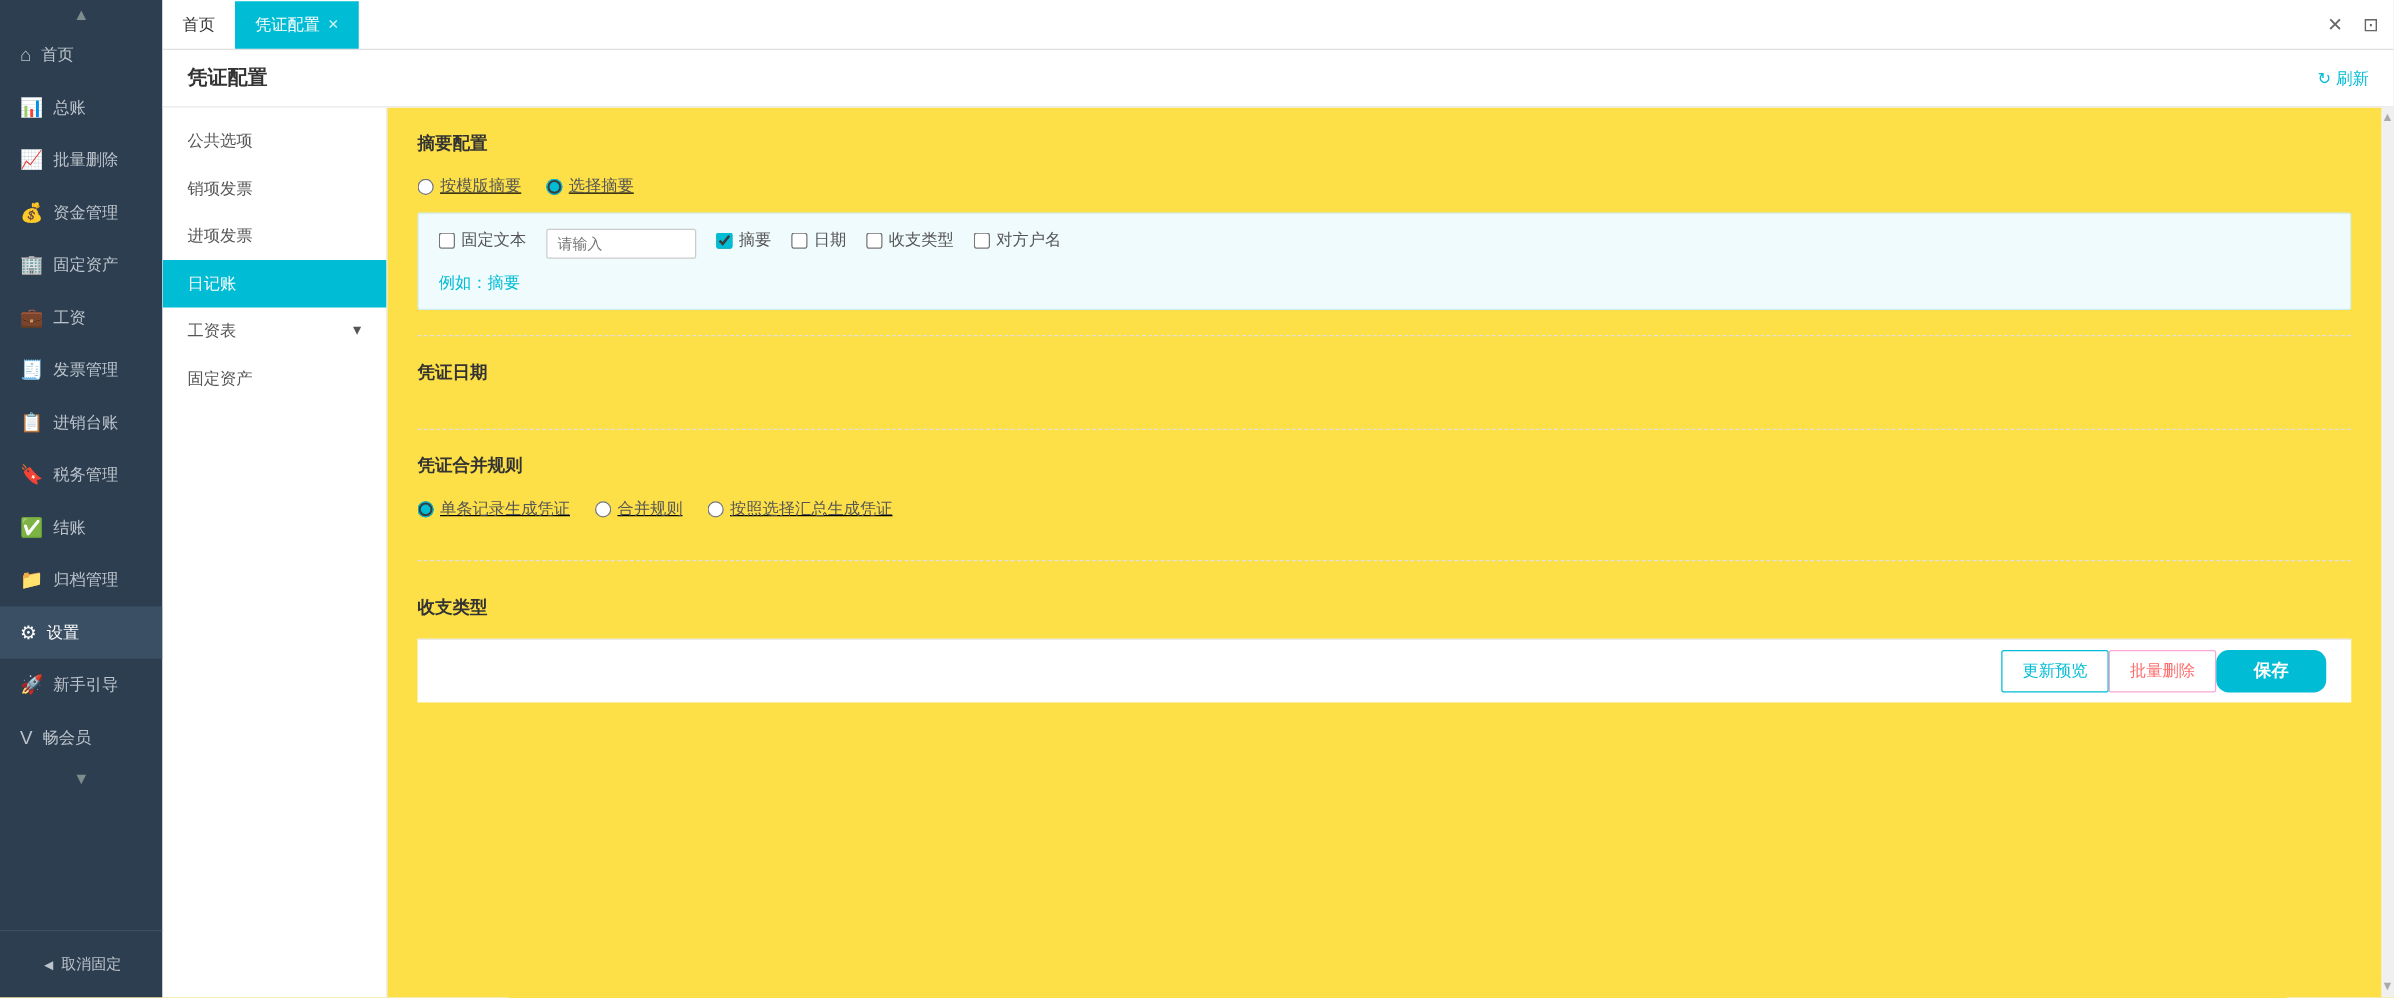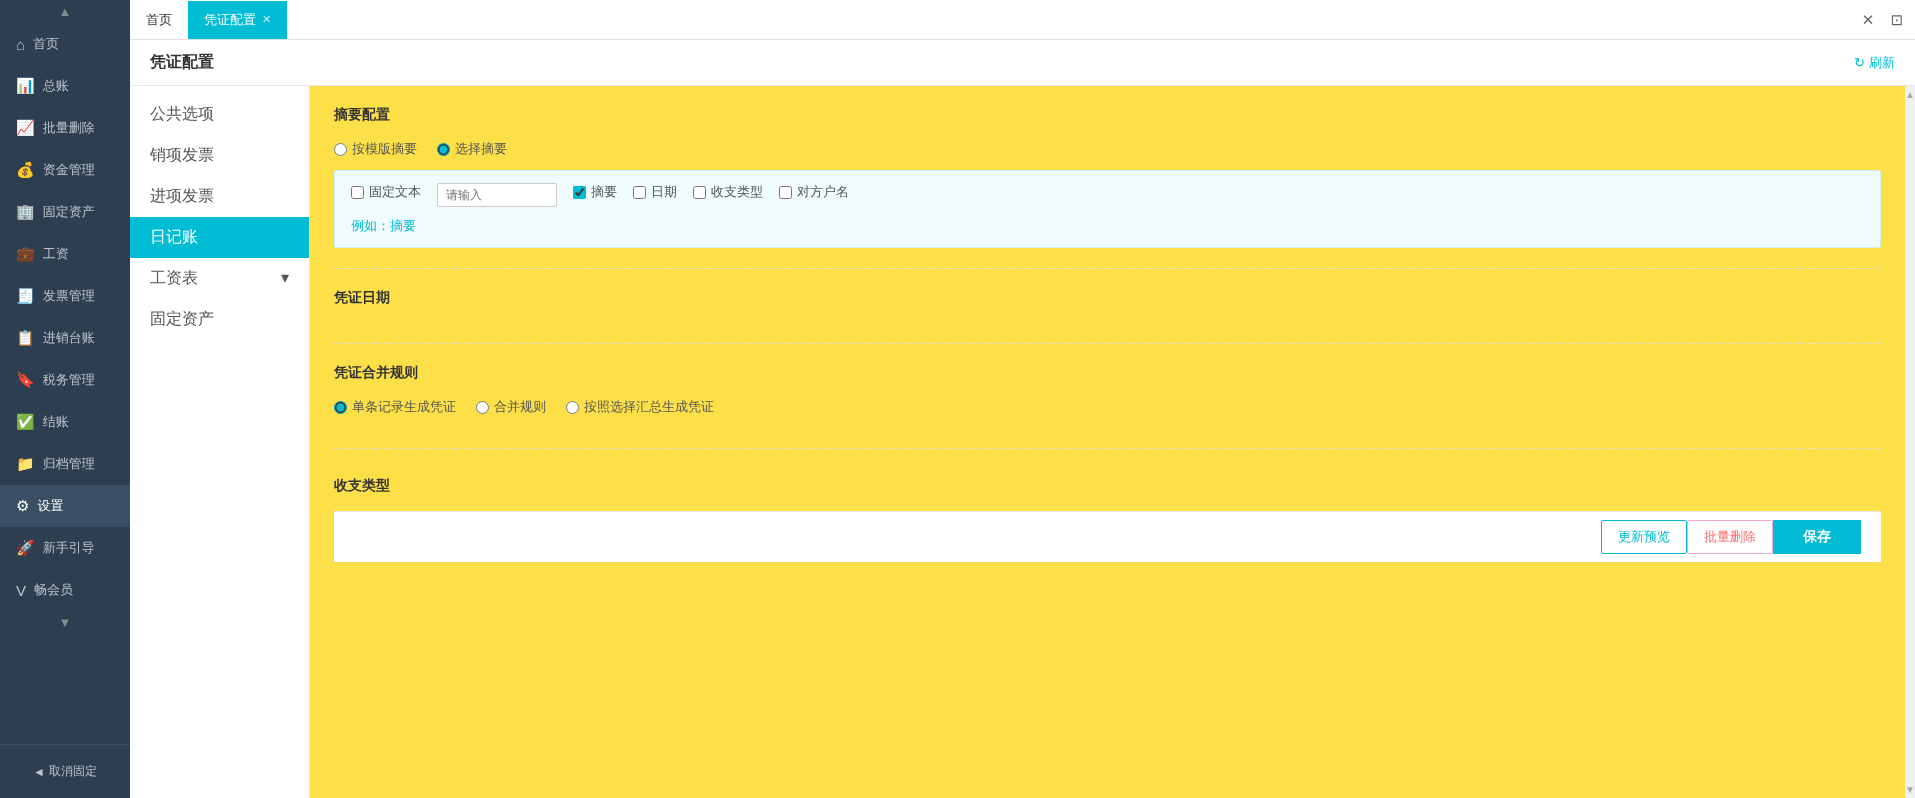--- a/index.html
+++ b/index.html
@@ -138,21 +138,21 @@
       width: 180px;
       background: #fff;
       border-right: 1px solid #e8e8e8;
       padding: 8px 0;
       flex-shrink: 0;
     }
     .left-nav-item {
       padding: 10px 20px;
       cursor: pointer;
       color: #555;
-      font-size: 16px;
+      font-size: 13px;
       display: flex;
       align-items: flex-start;
       justify-content: space-between;
     }
     .left-nav-item.active { background: #00bcd4; color: #fff; }
 
     
     .right-content {
       flex: 1;
       background: #fde047;
@@ -174,20 +174,21 @@
       color: #333;
       margin-bottom: 16px;
     }
 
     
     .radio-group {
       display: flex;
       align-items: center;
       gap: 20px;
       margin-bottom: 12px;
+      text-decoration: underline;
     }
     .radio-label {
       display: flex;
       align-items: center;
       gap: 5px;
       cursor: pointer;
       color: #555;
       font-size: 13px;
     }
     .radio-label input[type="radio"] {
@@ -262,21 +263,21 @@
       padding: 7px 16px;
       border-radius: 2px;
       cursor: pointer;
       font-size: 13px;
     }
     .btn-save {
       background: #00bcd4;
       border: none;
       color: #fff;
       padding: 8px 30px;
-      border-radius: 0;
+      border-radius: 10px;
       cursor: pointer;
       font-size: 14px;
       font-weight: bold;
     }
 
     
     .right-content::-webkit-scrollbar { width: 8px; }
     .right-content::-webkit-scrollbar-track { background: #f5f5f5; }
     .right-content::-webkit-scrollbar-thumb { background: #ccc; border-radius: 4px; }
 

